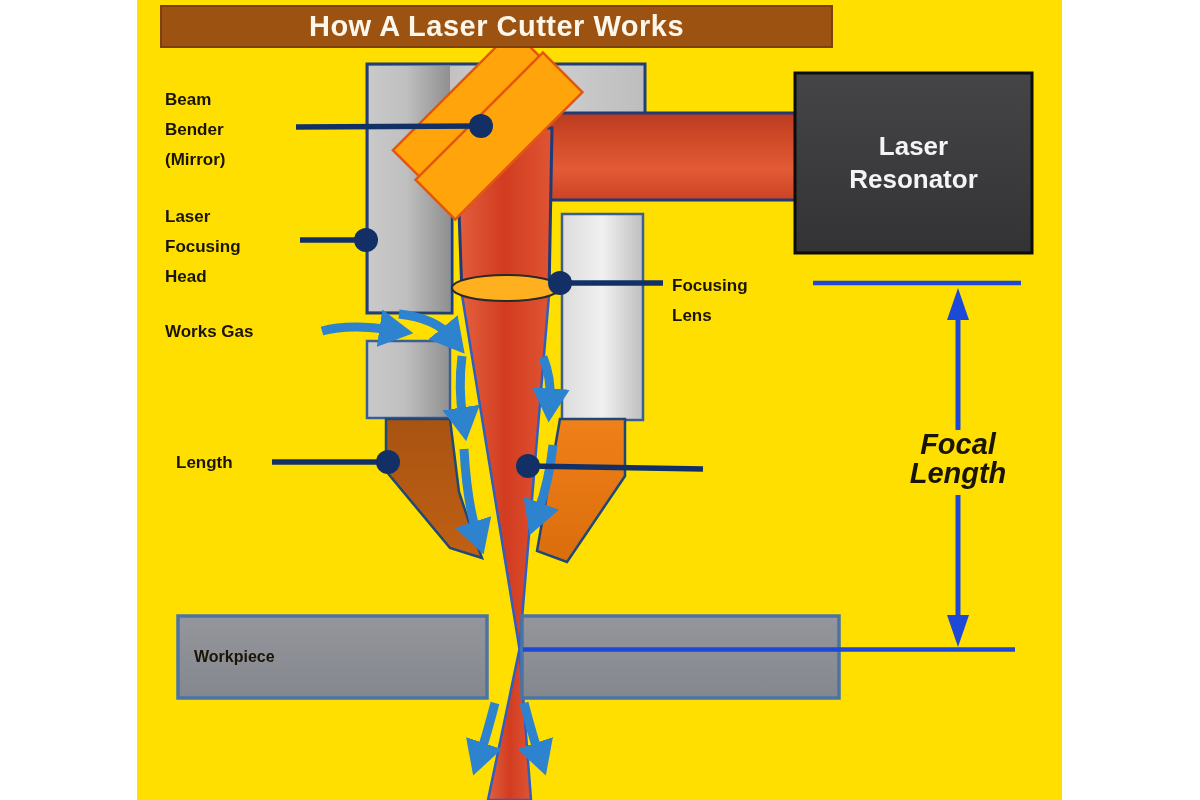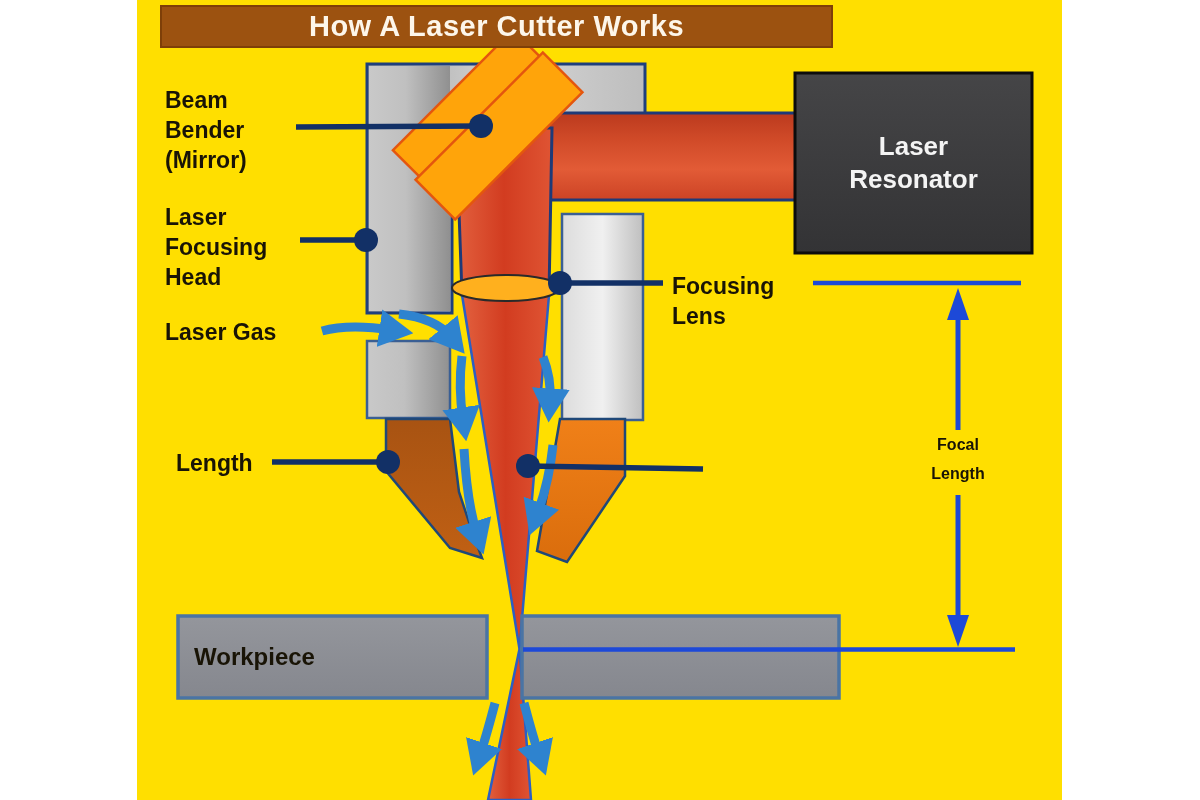--- a/index.html
+++ b/index.html
@@ -3,26 +3,26 @@
 <meta charset="utf-8">
 <style>
   html,body{margin:0;padding:0;background:#ffffff;}
   .stage{position:relative;width:1200px;height:800px;background:#ffffff;overflow:hidden;
          font-family:"Liberation Sans","DejaVu Sans",sans-serif;}
   .canvas-yellow{position:absolute;left:137px;top:0;width:925px;height:800px;background:#ffdf00;}
   .diagram-svg{position:absolute;left:0;top:0;}
   .title-bar{position:absolute;left:160px;top:5px;width:673px;height:43px;background:#9c5210;
              border:2px solid #7e3f08;box-sizing:border-box;display:flex;align-items:center;justify-content:center;}
   .title-text{color:#fdf6ea;font-size:29px;font-weight:700;letter-spacing:.5px;}
-  .lbl{position:absolute;color:#191406;font-size:23px;font-weight:700;line-height:30px;white-space:pre-line;}
+  .lbl{position:absolute;color:#191406;font-size:17px;font-weight:700;line-height:30px;white-space:pre-line;}
   .resonator-label{position:absolute;left:795px;top:73px;width:237px;height:180px;display:flex;
                    align-items:center;justify-content:center;text-align:center;color:#f4f4f4;
                    font-size:26px;font-weight:700;line-height:33px;white-space:pre-line;}
   .focal-label{position:absolute;left:898px;top:430px;width:120px;text-align:center;color:#191406;
-               font-size:16px;font-weight:700;line-height:29px;white-space:pre-line;}
+               font-size:29px;font-weight:700;line-height:29px;white-space:pre-line;font-style:italic;}
 </style>
 </head>
 <body>
 
 <div class="stage">
 
   <div class="canvas-yellow"></div>
 
   <svg class="diagram-svg" width="1200" height="800" viewBox="0 0 1200 800">
     <defs>
@@ -145,23 +145,23 @@
   <div class="title-bar">
     <div class="title-text">How A Laser Cutter Works</div>
   </div>
 
   <div class="lbl" style="left:165px;top:85px;">Beam
 Bender
 (Mirror)</div>
   <div class="lbl" style="left:165px;top:202px;">Laser
 Focusing
 Head</div>
-  <div class="lbl" style="left:165px;top:317px;">Laser Gas</div>
+  <div class="lbl" style="left:165px;top:317px;">Works Gas</div>
   <div class="lbl" style="left:176px;top:448px;">Length</div>
-  <div class="lbl" style="left:194px;top:642px;font-size:24px;">Workpiece</div>
+  <div class="lbl" style="left:194px;top:642px;font-size:16px;">Workpiece</div>
   <div class="lbl" style="left:672px;top:271px;">Focusing
 Lens</div>
   <div class="focal-label">Focal
 Length</div>
   <div class="resonator-label">Laser
 Resonator</div>
 
 </div>
 
 </body></html>

